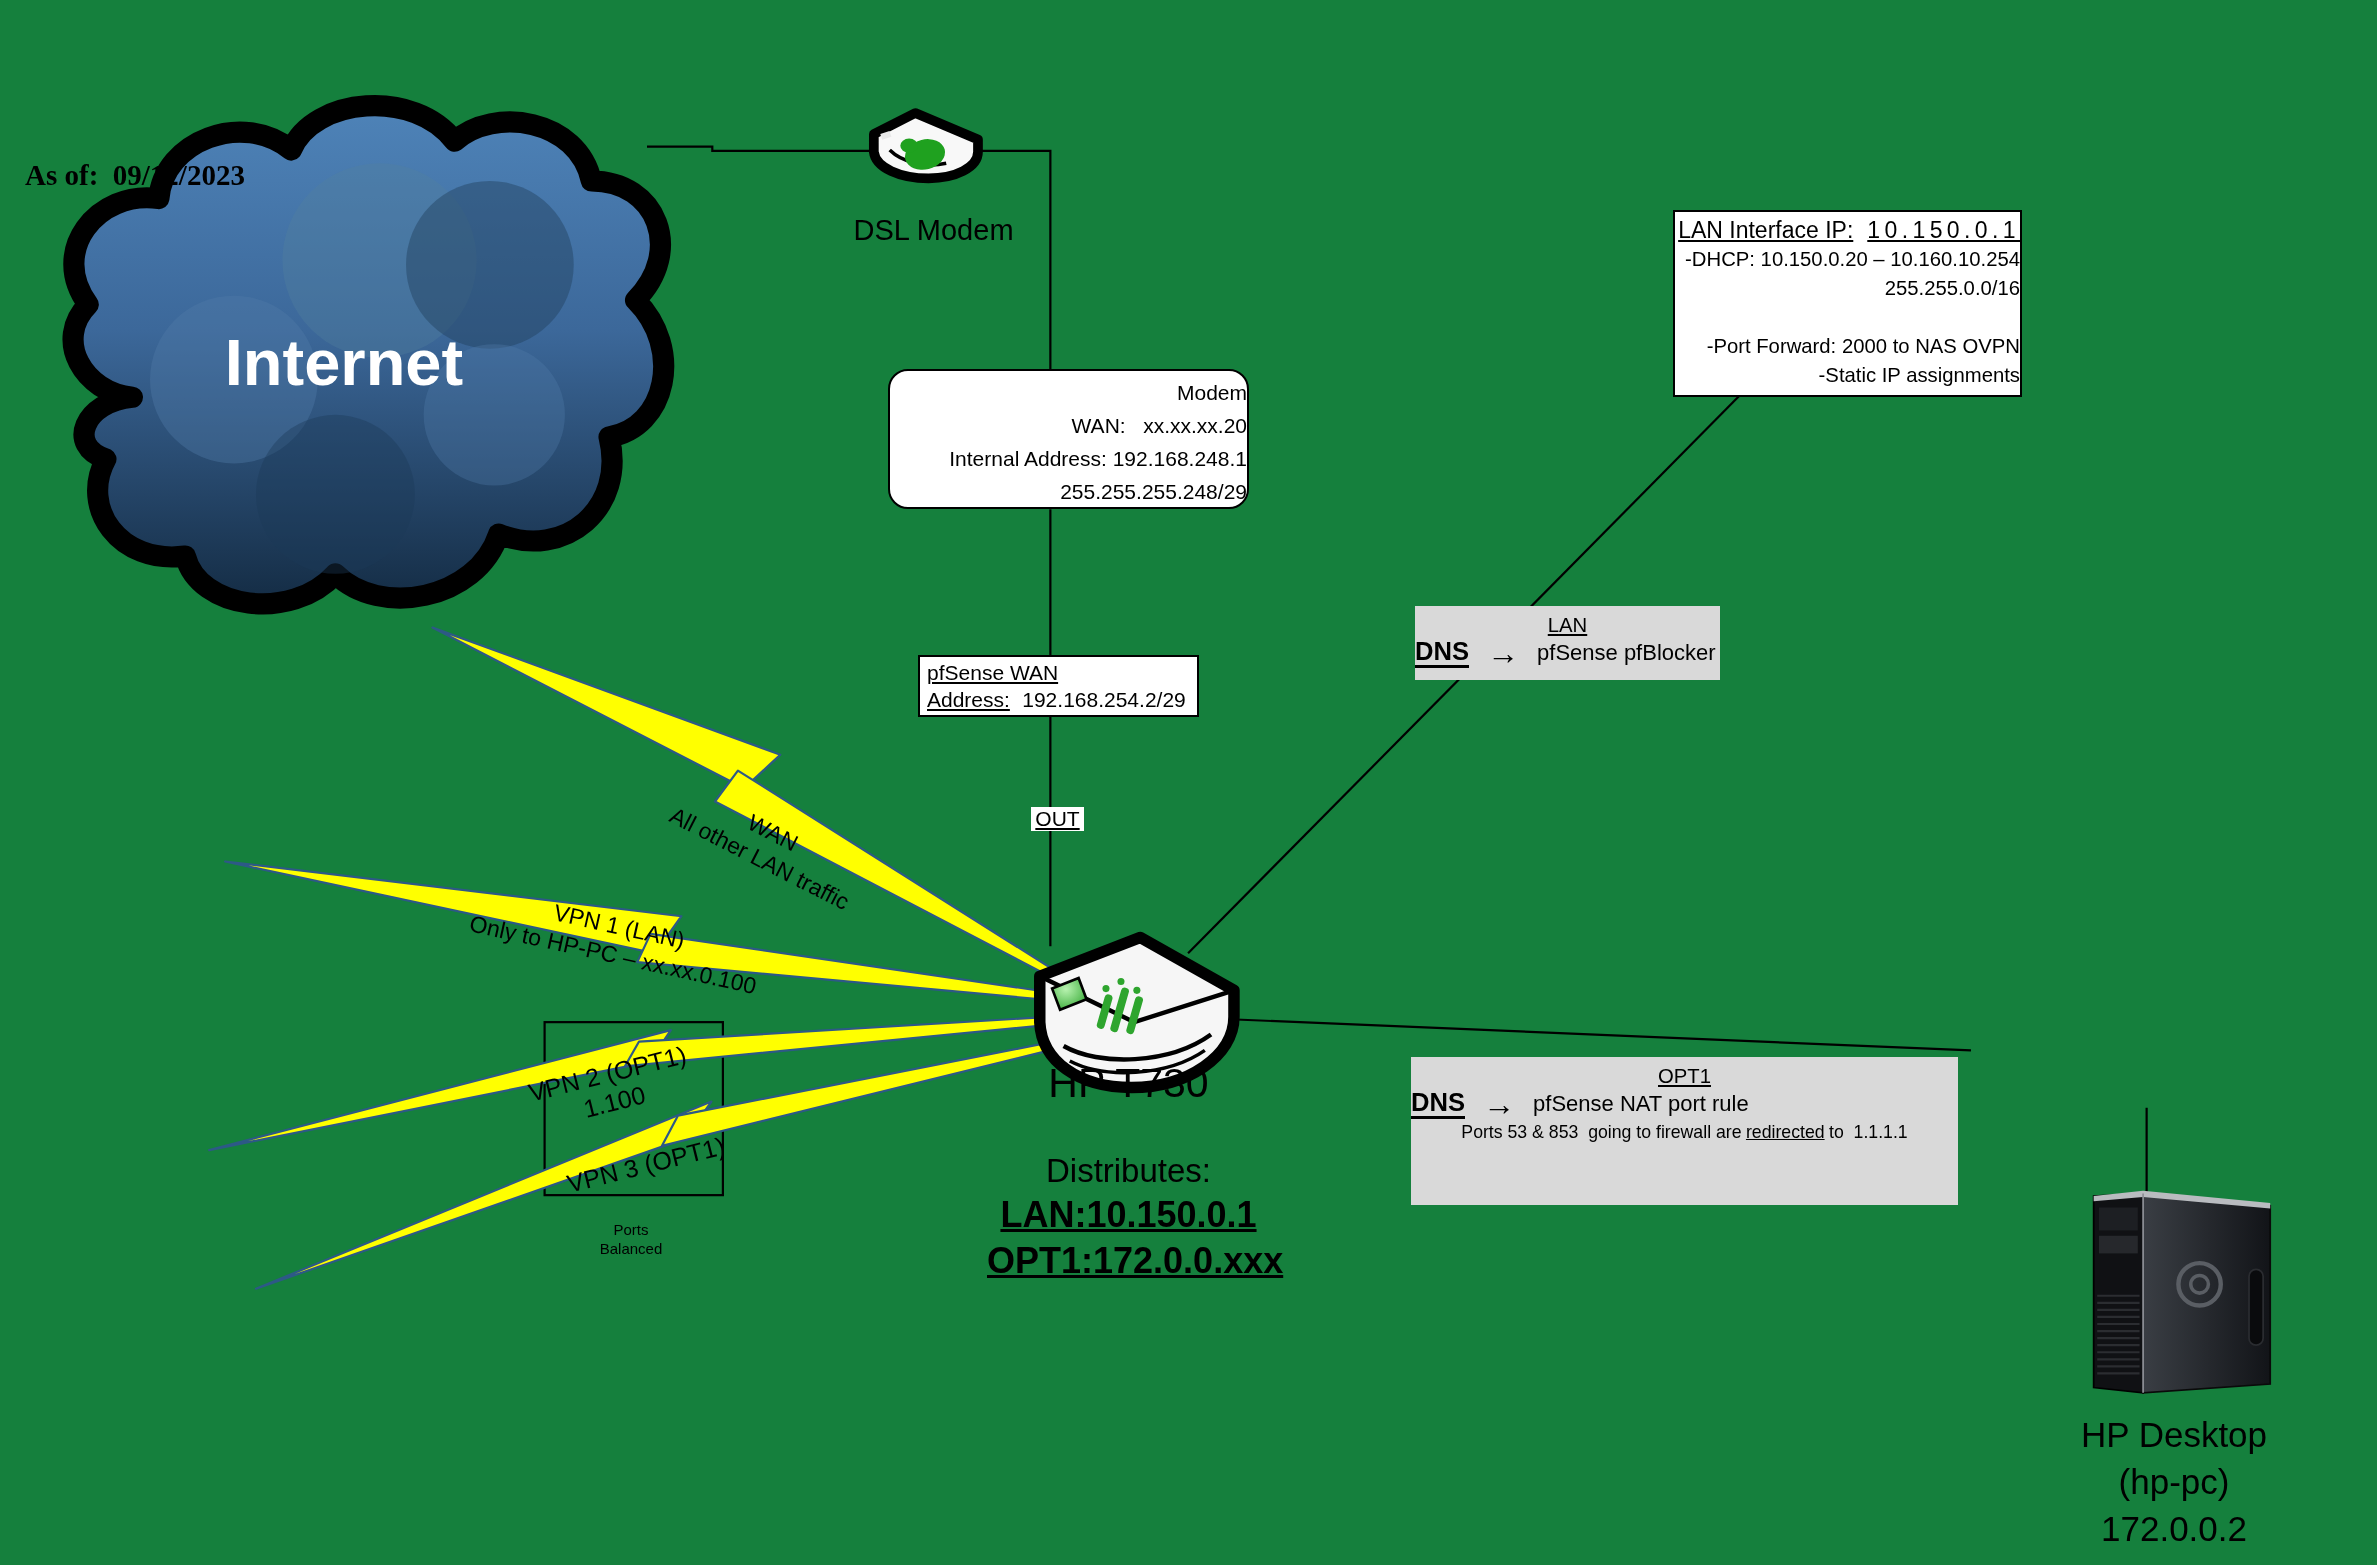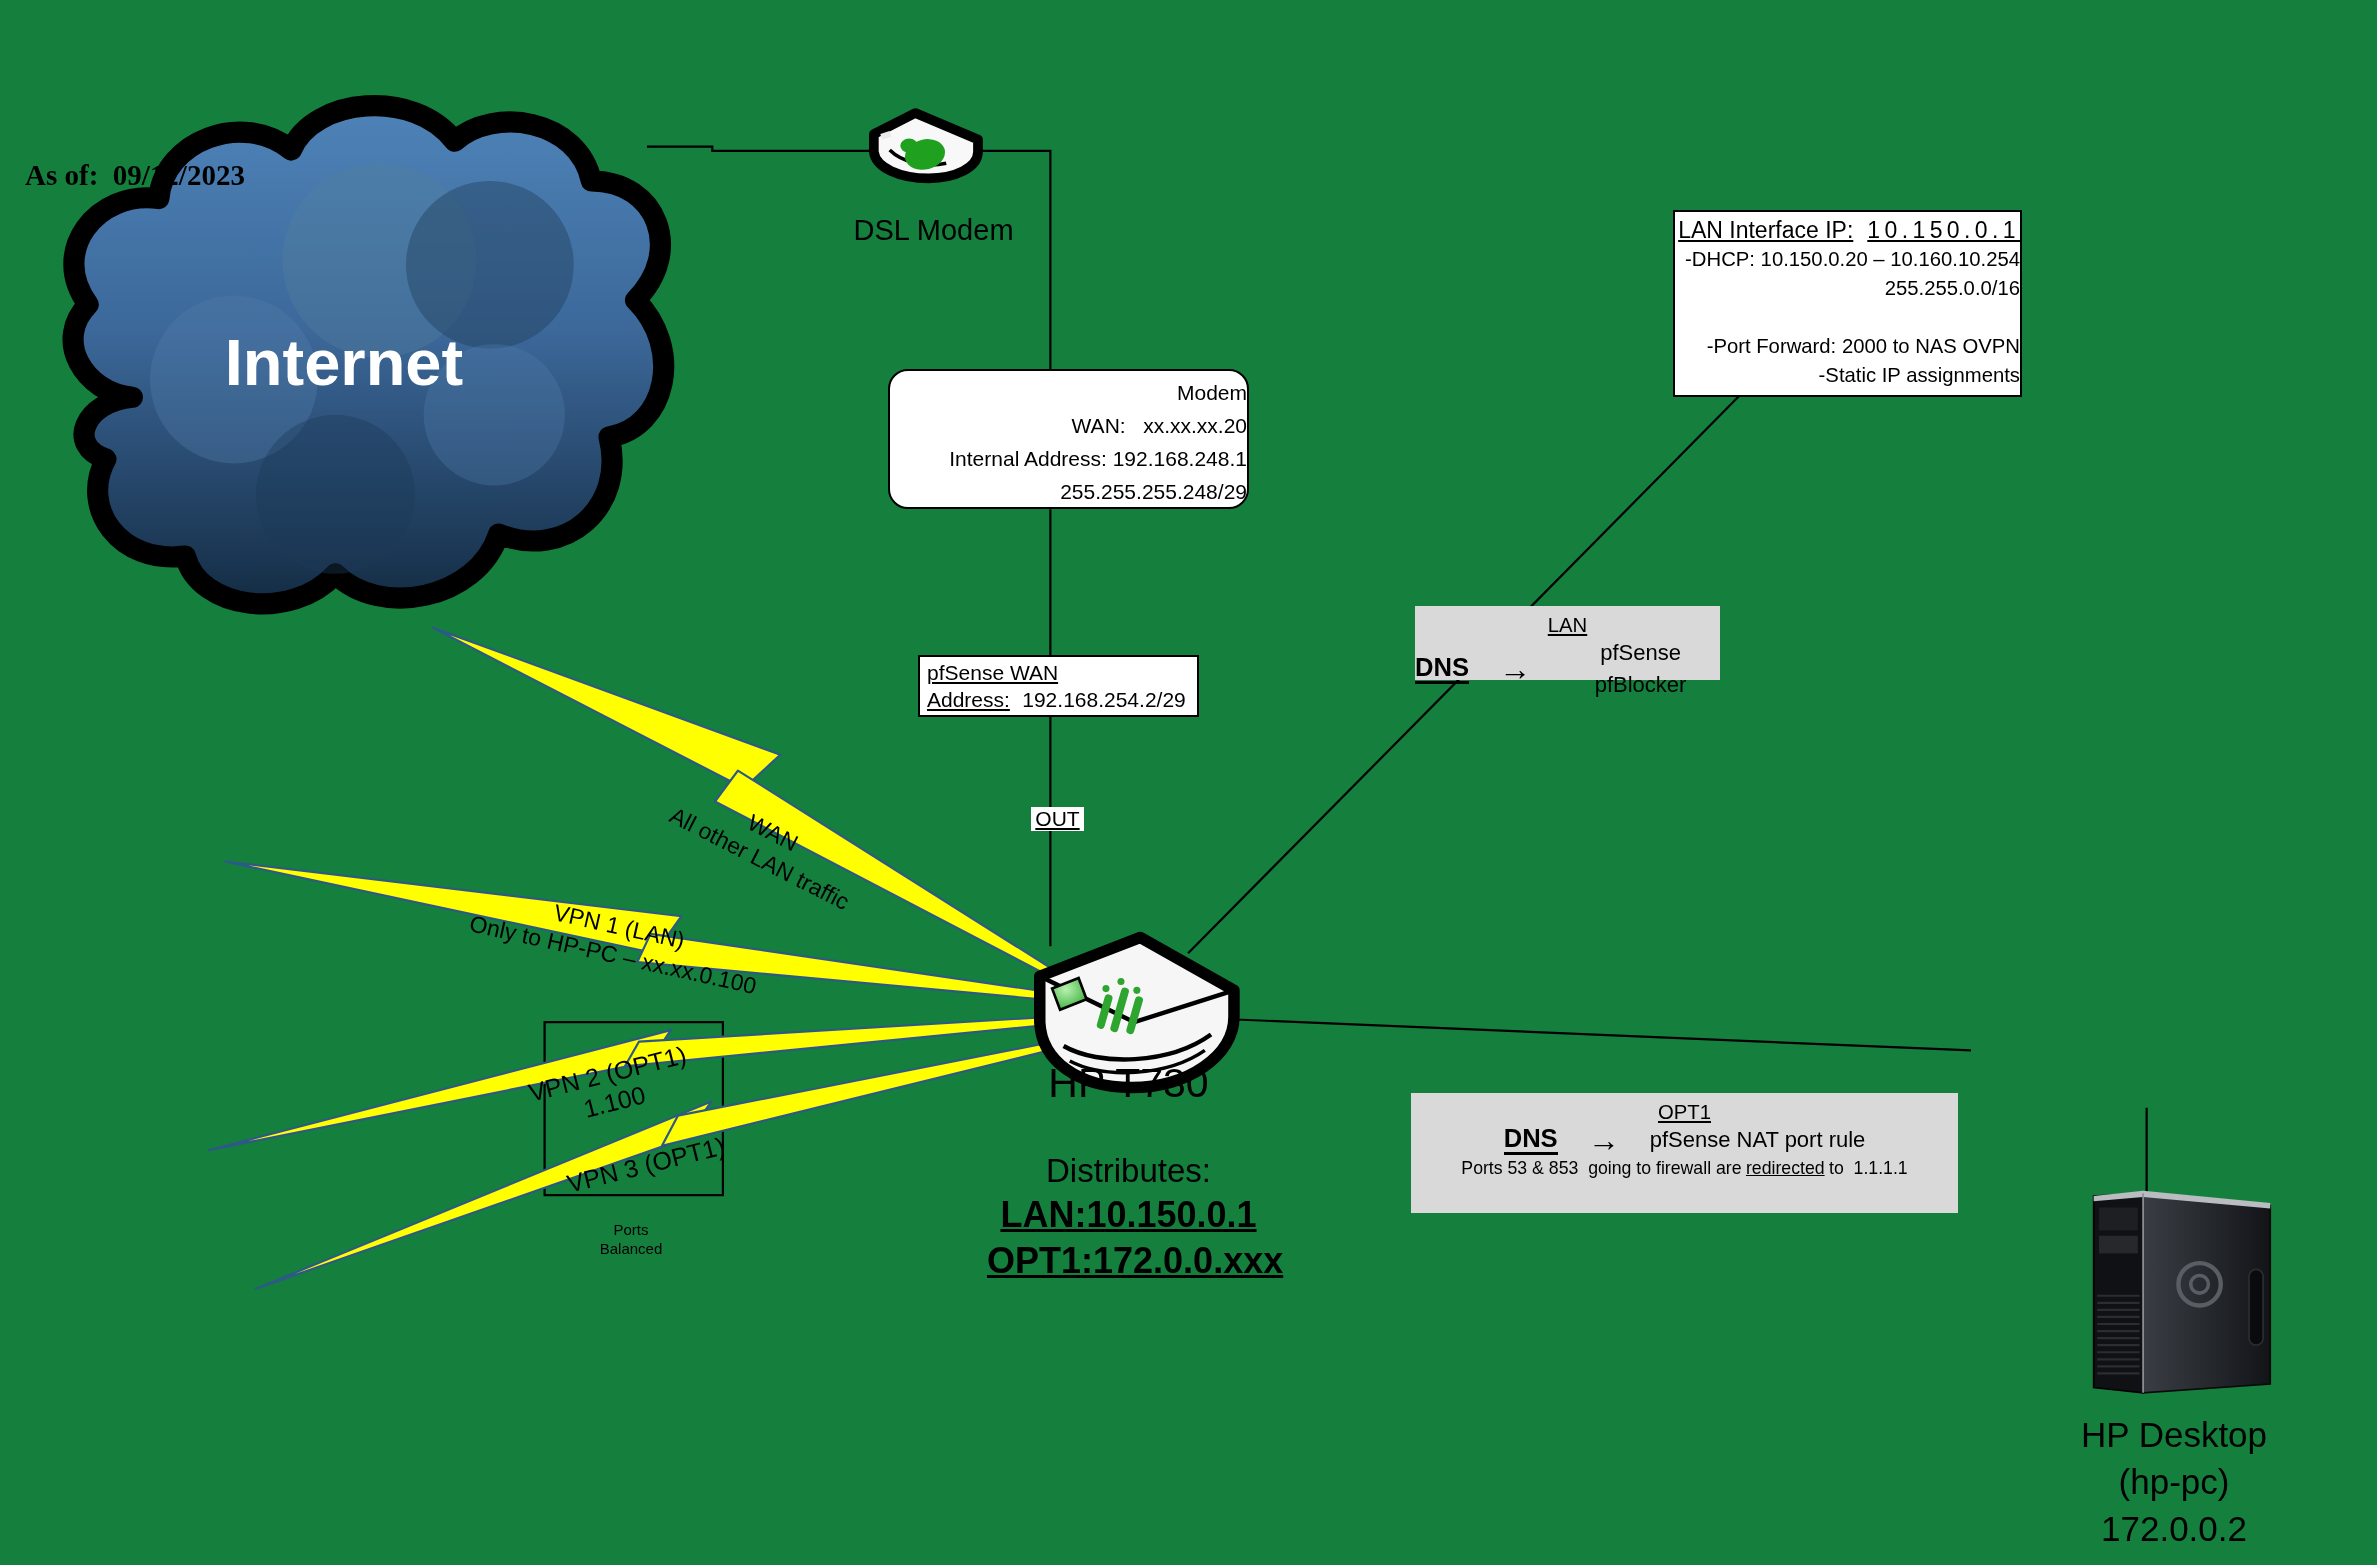--- a/index.html
+++ b/index.html
@@ -17,23 +17,23 @@
   .modem-box{left:888px;top:369px;width:361px;height:140px;font-size:21px;line-height:33px;padding-top:5px;border-radius:20px;}
   .pfwan-box{left:918px;top:655px;width:281px;height:62px;font-size:21px;line-height:27px;
              text-align:left;padding:1.8px 7px;}
   .pfwan-box .val{margin-left:12.4px;}
   .out-label{left:1031px;top:807px;width:53px;text-align:center;font-size:21px;background:#fff;}
   .router-caption{left:987px;width:283px;text-align:center;white-space:nowrap;}
   .lanif-box{left:1673px;top:210px;width:349px;height:187px;font-size:20.3px;line-height:29px;padding-top:3.5px;}
   .lanif-box .ipval{letter-spacing:4.4px;margin-left:14px;}
   .blankline{height:29px;}
   .dnslan-box{left:1415px;top:606px;width:305px;height:74px;}
-  .dnsopt-box{left:1411px;top:1057px;width:547px;height:120px;margin-top:36px;}
+  .dnsopt-box{left:1411px;top:1057px;width:547px;height:148px;}
   .iftag{font-size:20.3px;line-height:23px;padding-top:8px;}
-  .dnsrow{display:flex;align-items:center;justify-content:center;gap:30px;line-height:32px;}
+  .dnsrow{display:flex;align-items:center;gap:18px;line-height:32px;}
   .dnsword{font-size:25.6px;font-weight:bold;border-bottom:3.1px solid #000;line-height:27px;}
   .dnsarrow{font-size:32px;line-height:26.5px;}
   .dnsval{font-size:22px;}
   .portsline{font-size:17.7px;line-height:25px;white-space:nowrap;}
   .portsline .u{margin:0 4.4px;}
   .opt1if-box{left:1969px;top:984px;width:404px;height:125px;font-size:21px;line-height:28px;padding-top:7px;}
   .opt1if-box .tl{font-size:22px;letter-spacing:1.8px;}
   .opt1if-box .tv{font-size:22px;letter-spacing:4.4px;margin-left:16px;}
   .hpdesk-caption{left:2046px;top:1411px;width:256px;text-align:center;font-size:35px;line-height:47px;}
   .loadnote{left:578px;top:1220px;width:106px;text-align:center;font-size:15px;line-height:19.4px;}

